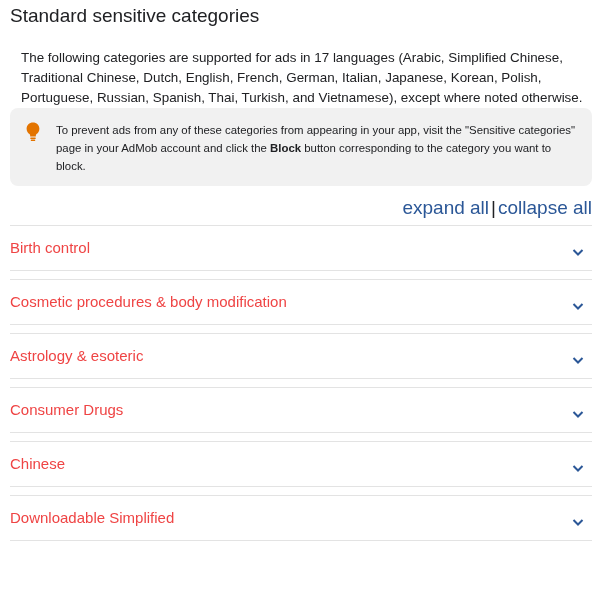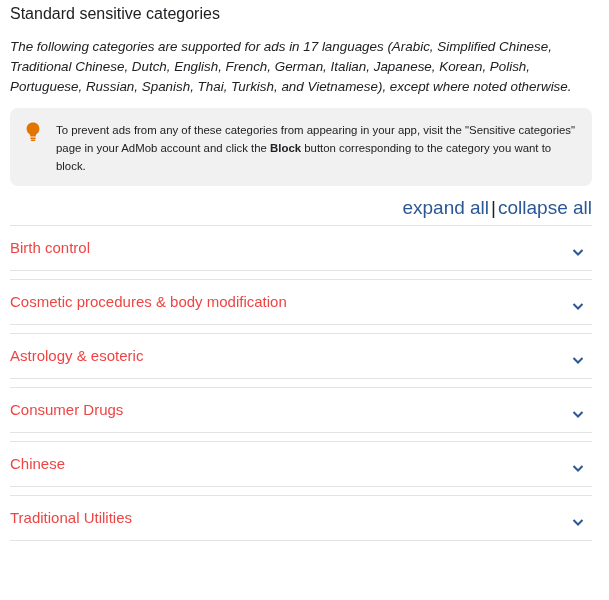--- a/index.html
+++ b/index.html
@@ -19,36 +19,35 @@
       position: absolute;
       left: 10px;
       top: 0;
       width: 582px;
     }
     .title {
       position: absolute;
       left: 0;
       top: 5px;
       margin: 0;
-      font-size: 16px;
+      font-size: 19px;
       font-weight: 400;
       color: #202124;
       letter-spacing: 0px;
       white-space: nowrap;
     }
     .intro {
       position: absolute;
       left: 0;
       top: 37px;
       width: 585px;
-      margin: 0;
+      margin: 11px;
       font-size: 13.4px;
       line-height: 20px;
       color: #202124;
-      font-style: italic;
     }
     .callout {
       position: absolute;
       left: 0;
       top: 108px;
       width: 582px;
       height: 78px;
       background: #f1f1f1;
       border-radius: 8px;
       box-sizing: border-box;
@@ -168,20 +167,20 @@
             <path d="M1.5 2 L6 6.5 L10.5 2" fill="none" stroke="#2b5797" stroke-width="2"></path>
           </svg></span>
     </div>
     <div class="acc-item">
       <span class="label">Chinese</span>
       <span class="chev"><svg width="12" height="9" viewBox="0 0 12 9">
             <path d="M1.5 2 L6 6.5 L10.5 2" fill="none" stroke="#2b5797" stroke-width="2"></path>
           </svg></span>
     </div>
     <div class="acc-item">
-      <span class="label">Traditional Utilities</span>
+      <span class="label">Downloadable Simplified</span>
       <span class="chev"><svg width="12" height="9" viewBox="0 0 12 9">
             <path d="M1.5 2 L6 6.5 L10.5 2" fill="none" stroke="#2b5797" stroke-width="2"></path>
           </svg></span>
     </div>
   </div>
 
 </div>
 
 </body></html>

